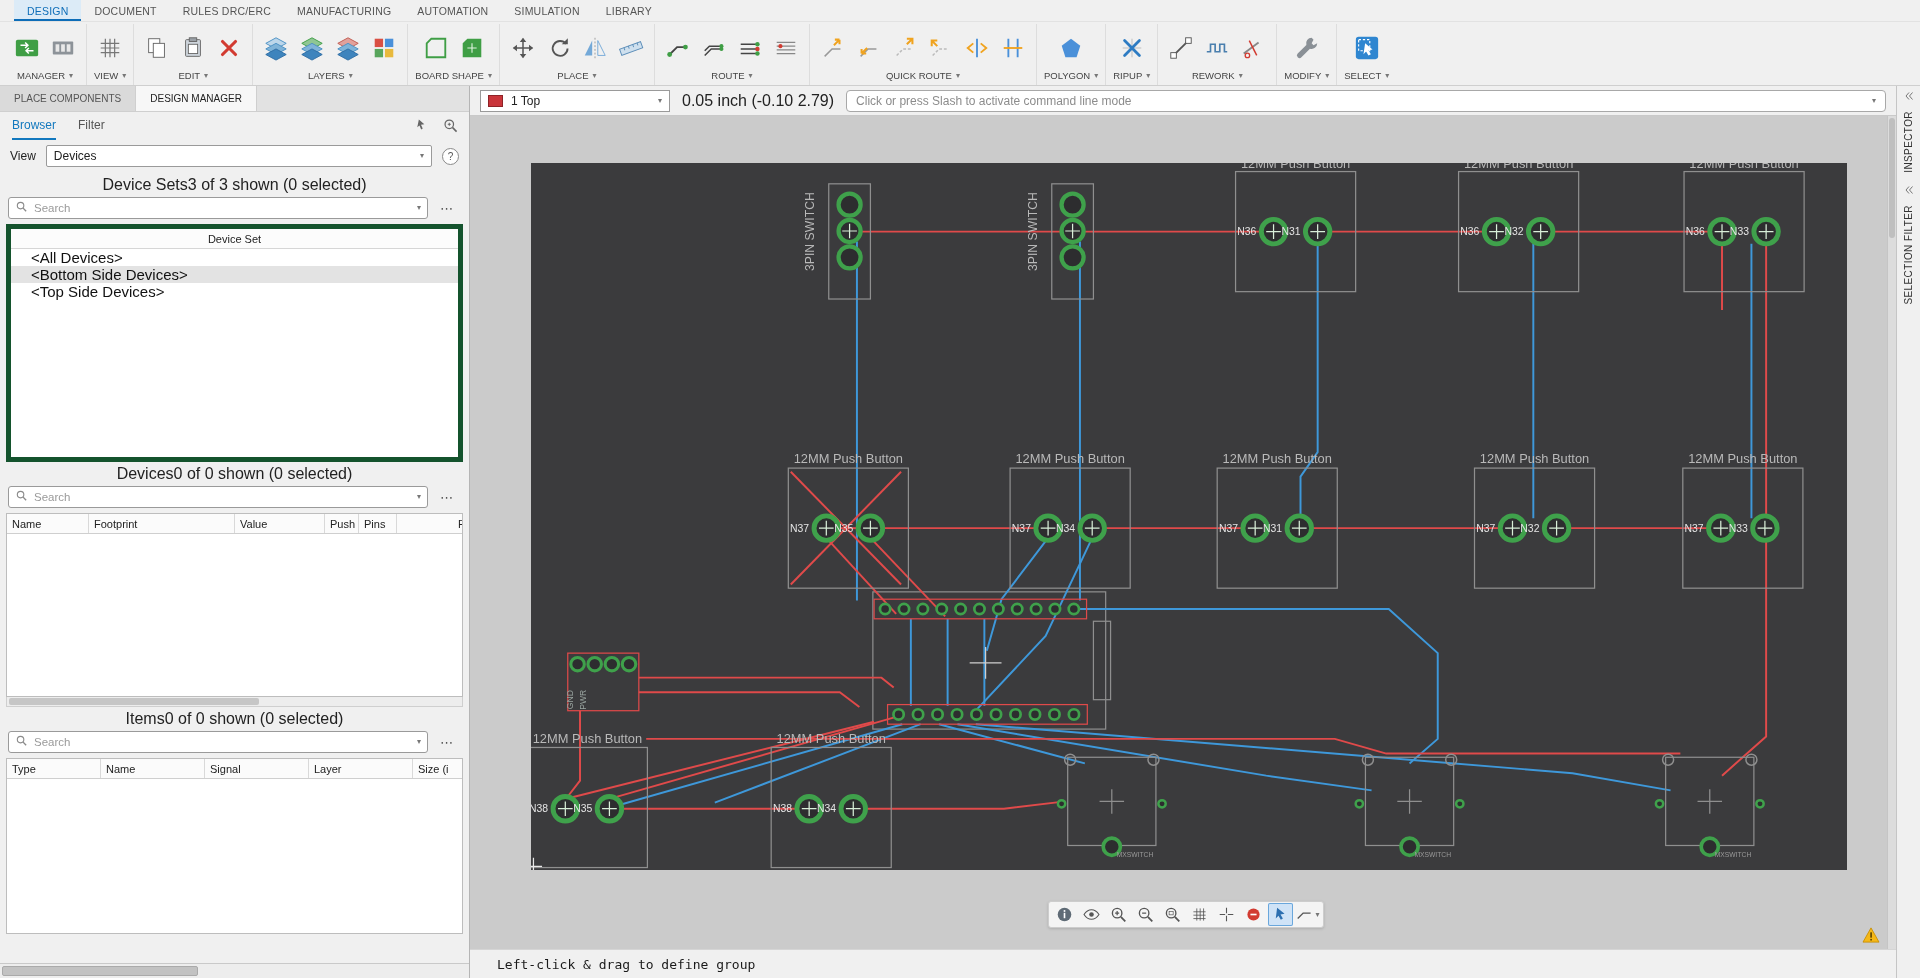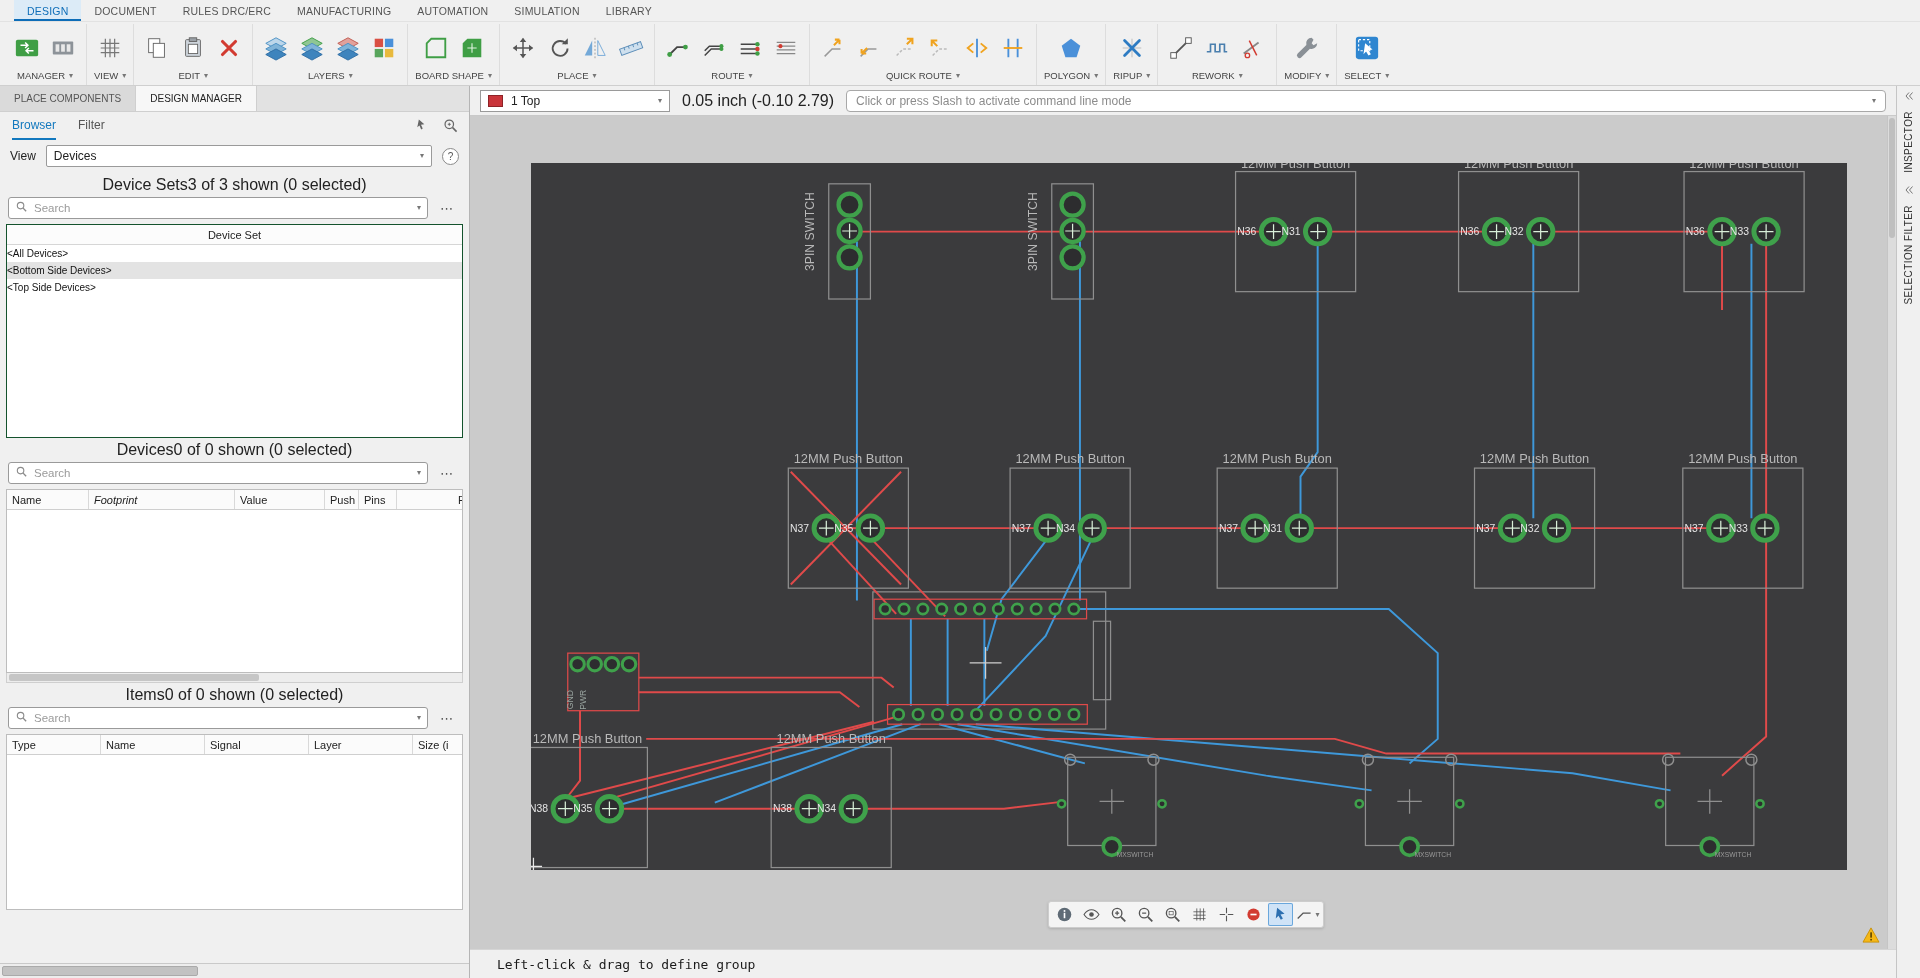--- a/index.html
+++ b/index.html
@@ -36,23 +36,23 @@
 .small-icon-btn{width:22px;height:22px;display:flex;align-items:center;justify-content:center;border:1px solid transparent;border-radius:2px}
 .view-row{display:flex;align-items:center;padding:5px 10px 6px;gap:10px}
 .view-lab{font-size:12px;color:#222}
 .dropdown{flex:1;height:22px;background:#fff;border:1px solid #9a9a9a;border-radius:2px;display:flex;align-items:center;justify-content:space-between;padding:0 7px;font-size:12px;color:#222}
 .help-circle{width:17px;height:17px;border:1px solid #8a8a8a;border-radius:50%;font-size:10px;display:flex;align-items:center;justify-content:center;color:#555;background:#fff}
 .sec-head{display:flex;justify-content:center;align-items:center;padding:3px 10px 2px;font-size:16px;color:#222}
 .search-row{display:flex;align-items:center;gap:5px;padding:1px 8px 4px}
 .search-box{flex:1;height:22px;border:1px solid #9a9a9a;border-radius:3px;background:#fff;display:flex;align-items:center;padding:0 6px;gap:6px}
 .search-ph{flex:1;color:#9a9a9a;font-size:11.5px}
 .more-btn{width:28px;height:20px;display:flex;align-items:center;justify-content:center;color:#555;font-size:13px;letter-spacing:1px}
-.ds-table{margin:1px 6px 0;background:#fff;border:1px solid #14532d;height:214px;overflow:hidden}
+.ds-table{margin:1px 6px 0;background:#fff;border:5px solid #14532d;height:238px;overflow:hidden}
 .ds-head{height:20px;border-bottom:1px solid #d6d6d6;display:flex;align-items:center;justify-content:center;font-size:11px;color:#222;background:#fcfcfc}
-.ds-row{height:17px;display:flex;align-items:center;padding:0 0;font-size:10px;color:#111}
+.ds-row{height:17px;display:flex;align-items:center;padding:0 20px;font-size:15px;color:#111}
 .ds-row.selected{background:#e3e3e3}
 .cols-table{margin:1px 6px 0;background:#fff;border:1px solid #bdbdbd;overflow:hidden}
 .cols-head{height:20px;display:flex;border-bottom:1px solid #cfcfcf;background:#fbfbfb}
 .col-h{font-size:11px;color:#222;display:flex;align-items:center;padding:0 5px;border-right:1px solid #d9d9d9;overflow:hidden;white-space:nowrap}
 .cols-body{background:#fff}
 .hscroll{height:10px;margin:0 6px;background:#ededed;border:1px solid #cfcfcf;border-top:none;position:relative}
 .hscroll .thumb{position:absolute;top:1px;bottom:1px;left:2px;background:#c6c6c6;border-radius:2px}
 #panel-bottom-scroll{position:absolute;left:0;right:0;bottom:0;height:15px;background:#ededed;border-top:1px solid #c9c9c9}
 #panel-bottom-scroll .thumb{position:absolute;top:2px;bottom:2px;left:2px;width:196px;background:#c2c2c2;border:1px solid #aaa;border-radius:2px}
 
@@ -485,21 +485,21 @@
                 <path d="M17.5 17.5 24 24" stroke="#8a8a8a" stroke-width="3"></path>
               </svg></span>
           <span class="search-ph">Search</span>
           <span class="caret">▾</span>
         </span>
         <span class="more-btn">⋯</span>
       </div>
       <div class="cols-table" style="height:184px">
         <div class="cols-head" id="devices-cols">
             <div class="col-h" style="width: 82px; flex: 0 0 82px;">Name</div>
-            <div class="col-h" style="width: 146px; flex: 0 0 146px; font-style: italic;">Footprint</div>
+            <div class="col-h" style="width: 146px; flex: 0 0 146px;">Footprint</div>
             <div class="col-h" style="width: 90px; flex: 0 0 90px;">Value</div>
             <div class="col-h" style="width: 34px; flex: 0 0 34px;">Push</div>
             <div class="col-h" style="width: 38px; flex: 0 0 38px;">Pins</div>
             <div class="col-h" style="width: 56px; flex: 0 0 56px; margin-top: 19px;">Locked</div>
             <div class="col-h" style="width: 12px; flex: 0 0 12px;">P</div>
           </div>
         <div class="cols-body" style="height:163px"></div>
       </div>
       <div class="hscroll">
           <span class="thumb" style="width:250px"></span>

